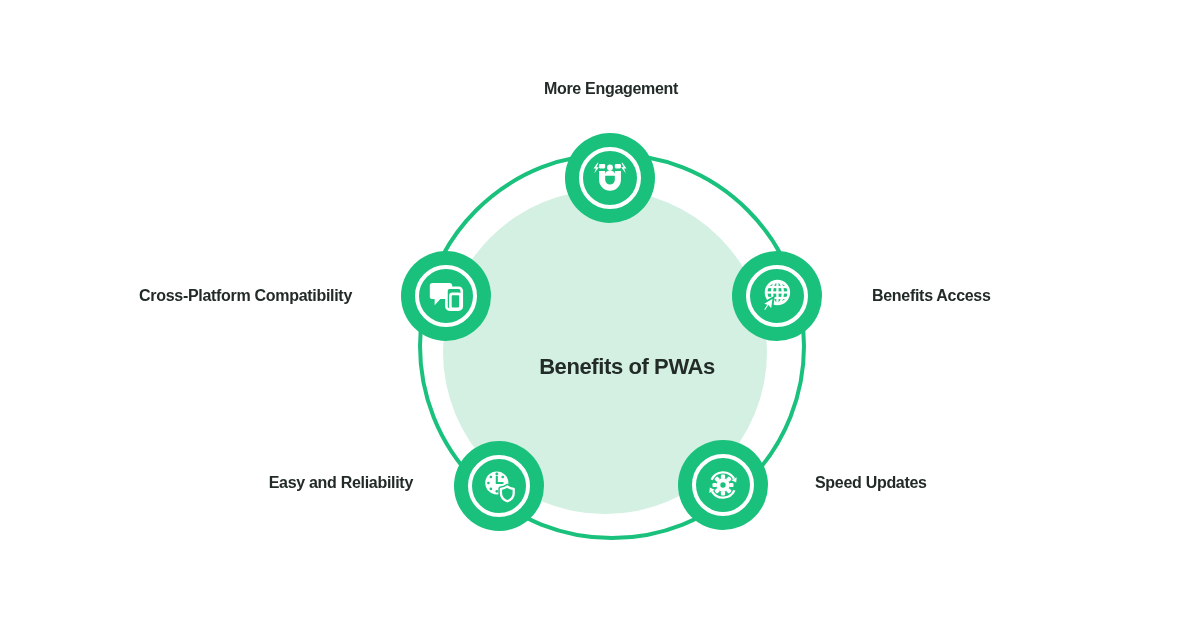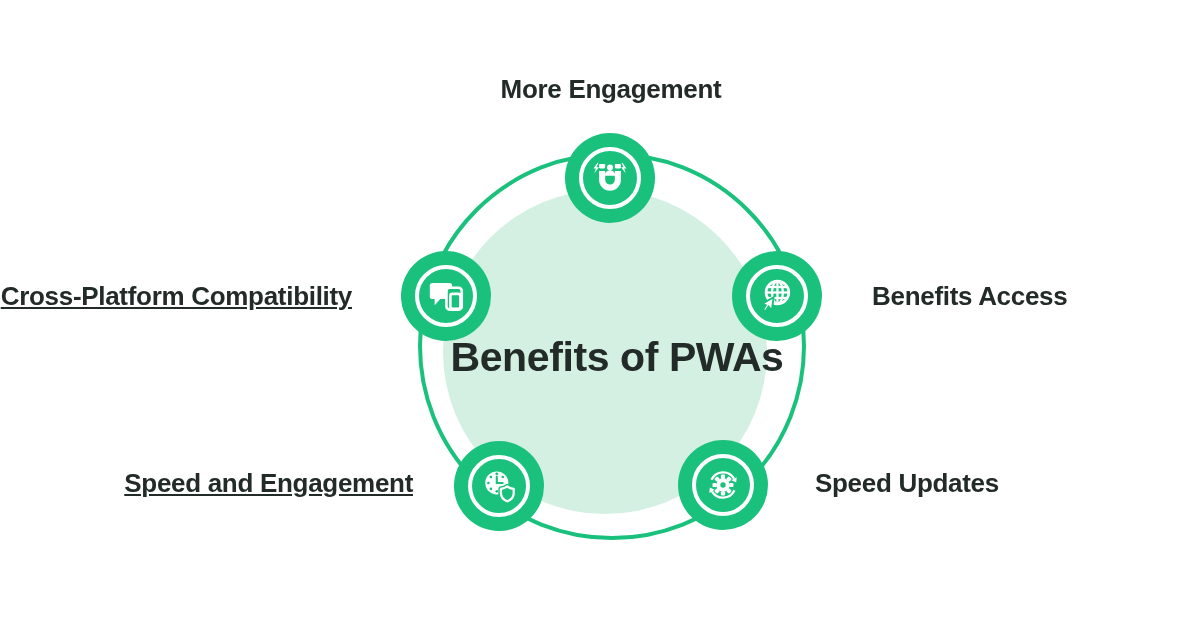--- a/index.html
+++ b/index.html
@@ -9,39 +9,39 @@
     --icon:#FFFFFF;
   }
   html,body{margin:0;padding:0;background:#fff;}
   .stage{
     position:relative;width:1200px;height:630px;overflow:hidden;background:#fff;
     font-family:"Liberation Sans", sans-serif;color:var(--text);
   }
   svg.backdrop{position:absolute;left:0;top:0;width:1200px;height:630px;}
   .title{
     position:absolute;left:613px;top:353px;transform:translate(-50%,-50%);
-    font-size:41px;font-weight:700;letter-spacing:-0.4px;white-space:nowrap;margin:4px;
+    font-size:22px;font-weight:700;letter-spacing:-0.4px;white-space:nowrap;margin:14px;
   }
   .node{
     position:absolute;width:90px;height:90px;border-radius:50%;
     background:var(--green);transform:translate(-50%,-50%);
   }
   .node .inner-ring{
     position:absolute;inset:14px;border:4px solid #fff;border-radius:50%;
   }
   .node svg.ic{
     position:absolute;left:50%;top:50%;width:42px;height:42px;transform:translate(-50%,-50%);
   }
   .label{
-    position:absolute;font-size:26px;font-weight:700;letter-spacing:-0.3px;
+    position:absolute;font-size:16px;font-weight:700;letter-spacing:-0.3px;
     white-space:nowrap;line-height:28px;
   }
   .l-center-x{transform:translate(-50%,-50%);}
   .l-left{transform:translateY(-50%);text-align:left;}
-  .l-right{transform:translateY(-50%);text-align:right;text-decoration:underline;}
+  .l-right{transform:translateY(-50%);text-align:right;}
 </style>
 </head>
 <body>
 
 <div class="stage">
 
   <svg class="backdrop" viewBox="0 0 1200 630">
     <circle cx="612" cy="346" r="192" fill="none" stroke="#1AC17C" stroke-width="4"></circle>
     <circle cx="605" cy="352" r="162" fill="#D3F0E2"></circle>
   </svg>
@@ -99,21 +99,21 @@
       <circle cx="14.7" cy="27.3" r="1.5" fill="#1AC17C"></circle>
       <circle cx="21.5" cy="30.1" r="1.5" fill="#1AC17C"></circle>
       <line x1="21.5" y1="8.6" x2="21.5" y2="11.8" stroke="#1AC17C" stroke-width="1.8"></line>
       <line x1="19.9" y1="10.2" x2="23.1" y2="10.2" stroke="#1AC17C" stroke-width="1.8"></line>
       <line x1="21.5" y1="20.5" x2="21.5" y2="13.4" stroke="#1AC17C" stroke-width="2.4" stroke-linecap="round"></line>
       <line x1="21.5" y1="20.5" x2="28.2" y2="20.5" stroke="#1AC17C" stroke-width="2.4" stroke-linecap="round"></line>
       <path d="M33.5 24.5 c2.2 1.9 4.8 2.6 7.3 2.8 v5 c0 4.6 -3 7.5 -7.3 9.2 c-4.3 -1.7 -7.3 -4.6 -7.3 -9.2 v-5 c2.5 -0.2 5.1 -0.9 7.3 -2.8 z" fill="#1AC17C" stroke="#1AC17C" stroke-width="6" stroke-linejoin="round"></path>
       <path d="M33.5 24.5 c2.2 1.9 4.8 2.6 7.3 2.8 v5 c0 4.6 -3 7.5 -7.3 9.2 c-4.3 -1.7 -7.3 -4.6 -7.3 -9.2 v-5 c2.5 -0.2 5.1 -0.9 7.3 -2.8 z" fill="#1AC17C" stroke="#fff" stroke-width="2.6" stroke-linejoin="round"></path>
     </svg>
   </div>
-  <div class="label l-right" style="right:787px;top:483px;">Speed and Engagement</div>
+  <div class="label l-right" style="right:787px;top:483px;">Easy and Reliability</div>
 
   <div class="node" style="left:723px;top:485px;">
     <div class="inner-ring"></div>
     <svg class="ic" viewBox="0 0 48 48">
       <g fill="#fff">
         <rect x="21.6" y="12" width="4.8" height="5" rx="1.4" transform="rotate(0 24 24)"></rect>
         <rect x="21.6" y="12" width="4.8" height="5" rx="1.4" transform="rotate(45 24 24)"></rect>
         <rect x="21.6" y="12" width="4.8" height="5" rx="1.4" transform="rotate(90 24 24)"></rect>
         <rect x="21.6" y="12" width="4.8" height="5" rx="1.4" transform="rotate(135 24 24)"></rect>
         <rect x="21.6" y="12" width="4.8" height="5" rx="1.4" transform="rotate(180 24 24)"></rect>

